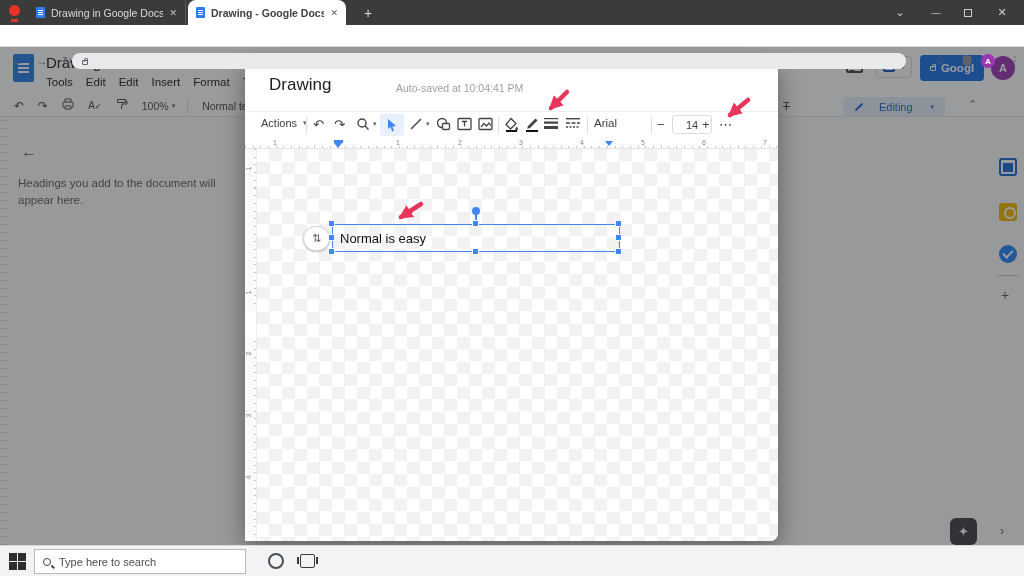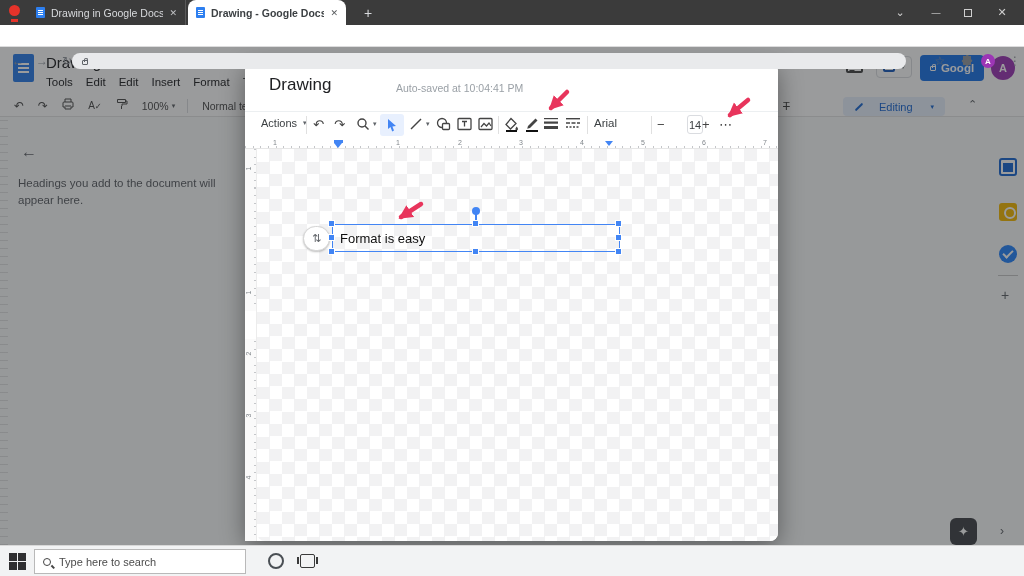--- a/index.html
+++ b/index.html
@@ -104,22 +104,22 @@
      color:#fff; font-size:11.5px; font-weight:bold; display:flex; align-items:center; justify-content:center; border:none; }
   #dlg-toolbar { left:0; top:49px; width:533px; height:28px; border-top:1px solid #eceff1; }
   .dtb { top:55px; display:flex; align-items:center; color:#3c4043; }
   .dtb svg { display:block; }
   #actions-btn { left:16px; font-size:11px; gap:3px; }
   .dsep { top:54px; width:1px; height:18px; background:#e0e0e0; }
   .glyph-btn { font-size:13px; color:#444; }
   #select-tool { left:135px; top:52px; width:24px; height:22px; background:#e8f0fe; border-radius:3px;
      display:flex; align-items:center; justify-content:center; }
   #font-name { font-size:11.5px; gap:20px;flex-direction:column; }
-  #size-box { left:427px; top:53px; width:16px; height:19px; border:1px solid #dadce0; border-radius:3px;
-     font-size:11px; display:flex; align-items:center; justify-content:center; color:#3c4043;margin-left:15px; }
+  #size-box { left:427px; top:53px; width:40px; height:19px; border:1px solid #dadce0; border-radius:3px;
+     font-size:11px; display:flex; align-items:center; justify-content:center; color:#3c4043; }
 
   
   #hruler { left:0; top:77px; width:533px; height:10px; background:#fff; border-bottom:1px solid #e6e6e6;
      background-image:repeating-linear-gradient(90deg,#c4c6c9 0 1px,transparent 1px 7.7px);
      background-size:100% 3px; background-position:0 7px; background-repeat:no-repeat; }
   .hnum { top:77px; font-size:7px; color:#80868b; }
   .h-marker-left { left:89px; top:78px; }
   .h-marker-left .bar { width:9px; height:2.5px; background:#4285f4; }
   .h-marker-left .tri { width:0; height:0; border:4.5px solid transparent; border-top:5px solid #4285f4; }
   .h-marker-right { left:360px; top:79px; width:0; height:0;
@@ -398,21 +398,21 @@
       <span class="vnum abs" style="top:263px">3</span>
       <span class="vnum abs" style="top:325px">4</span>
     </div>
 
     <div id="canvas" class="abs"></div>
 
     <div id="align-pill" class="abs">⇅</div>
     <div id="rot-stem" class="abs"></div>
     <div id="rot-knob" class="abs"></div>
     <div id="textbox" class="abs">
-      <span>Format is easy</span>
+      <span>Normal is easy</span>
     </div>
     <div class="handle abs" style="left:83px; top:158px"></div>
     <div class="handle abs" style="left:227px; top:158px"></div>
     <div class="handle abs" style="left:370px; top:158px"></div>
     <div class="handle abs" style="left:83px; top:172px"></div>
     <div class="handle abs" style="left:370px; top:172px"></div>
     <div class="handle abs" style="left:83px; top:186px"></div>
     <div class="handle abs" style="left:227px; top:186px"></div>
     <div class="handle abs" style="left:370px; top:186px"></div>
 

